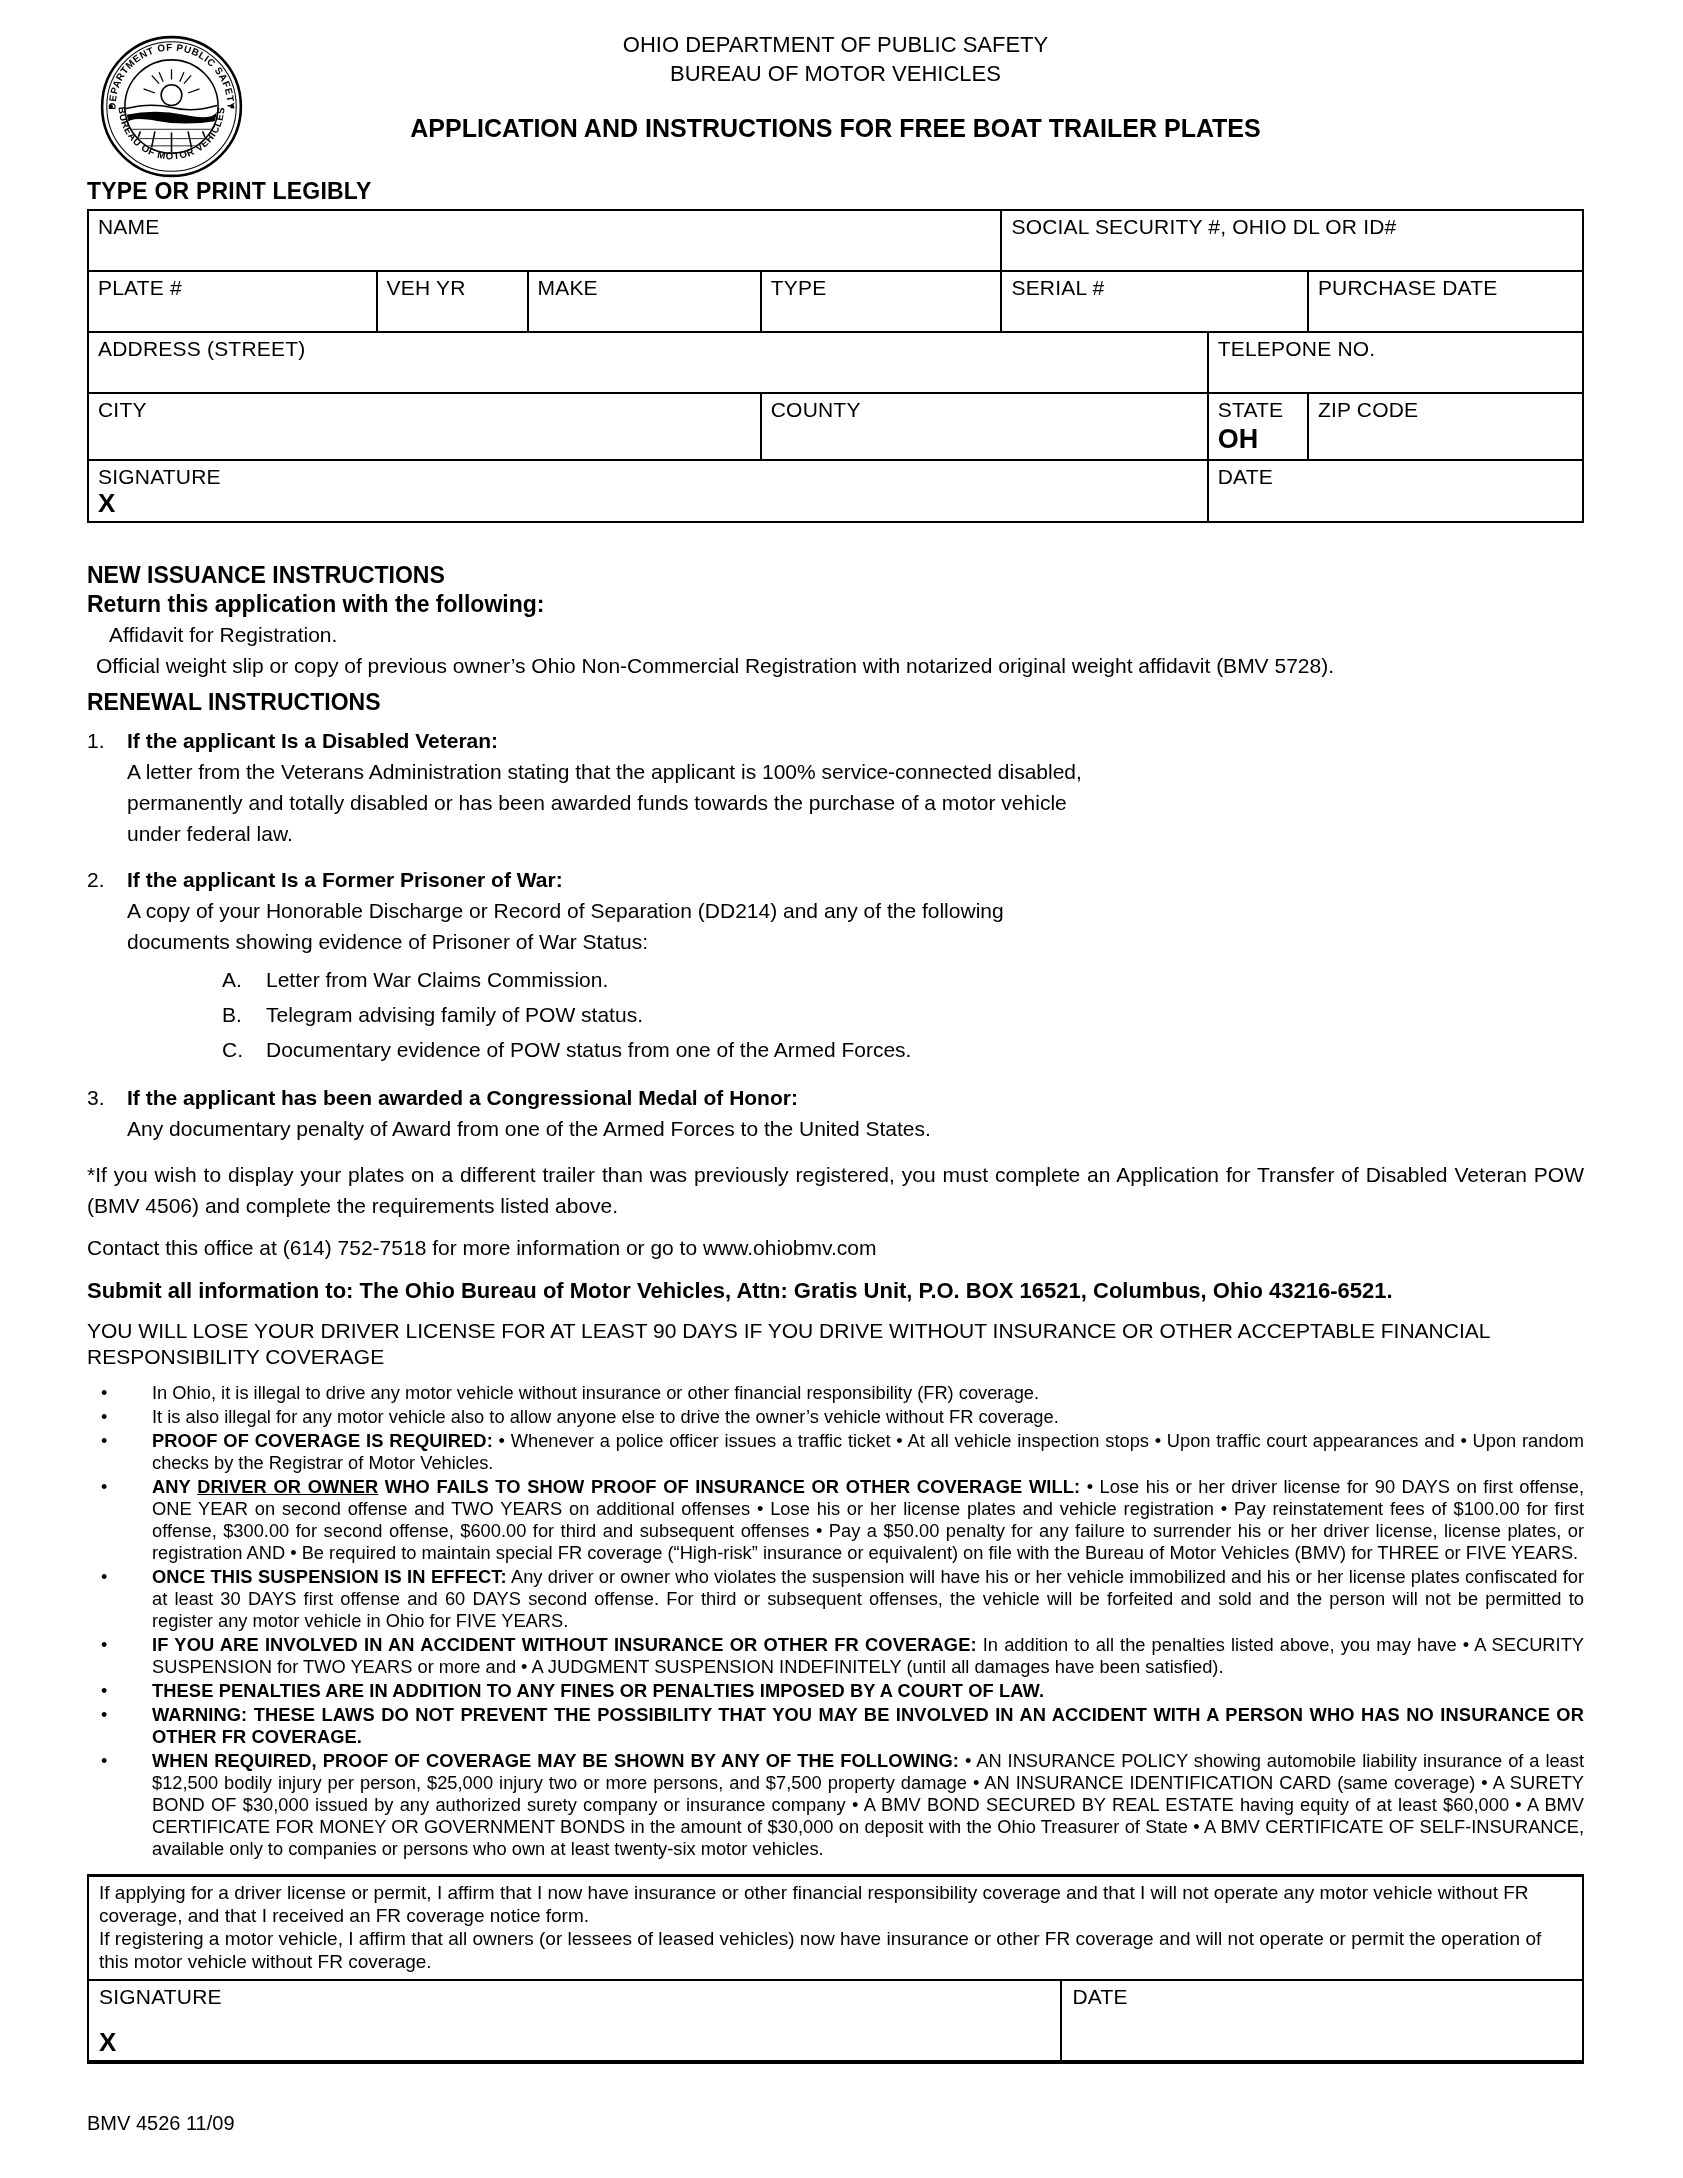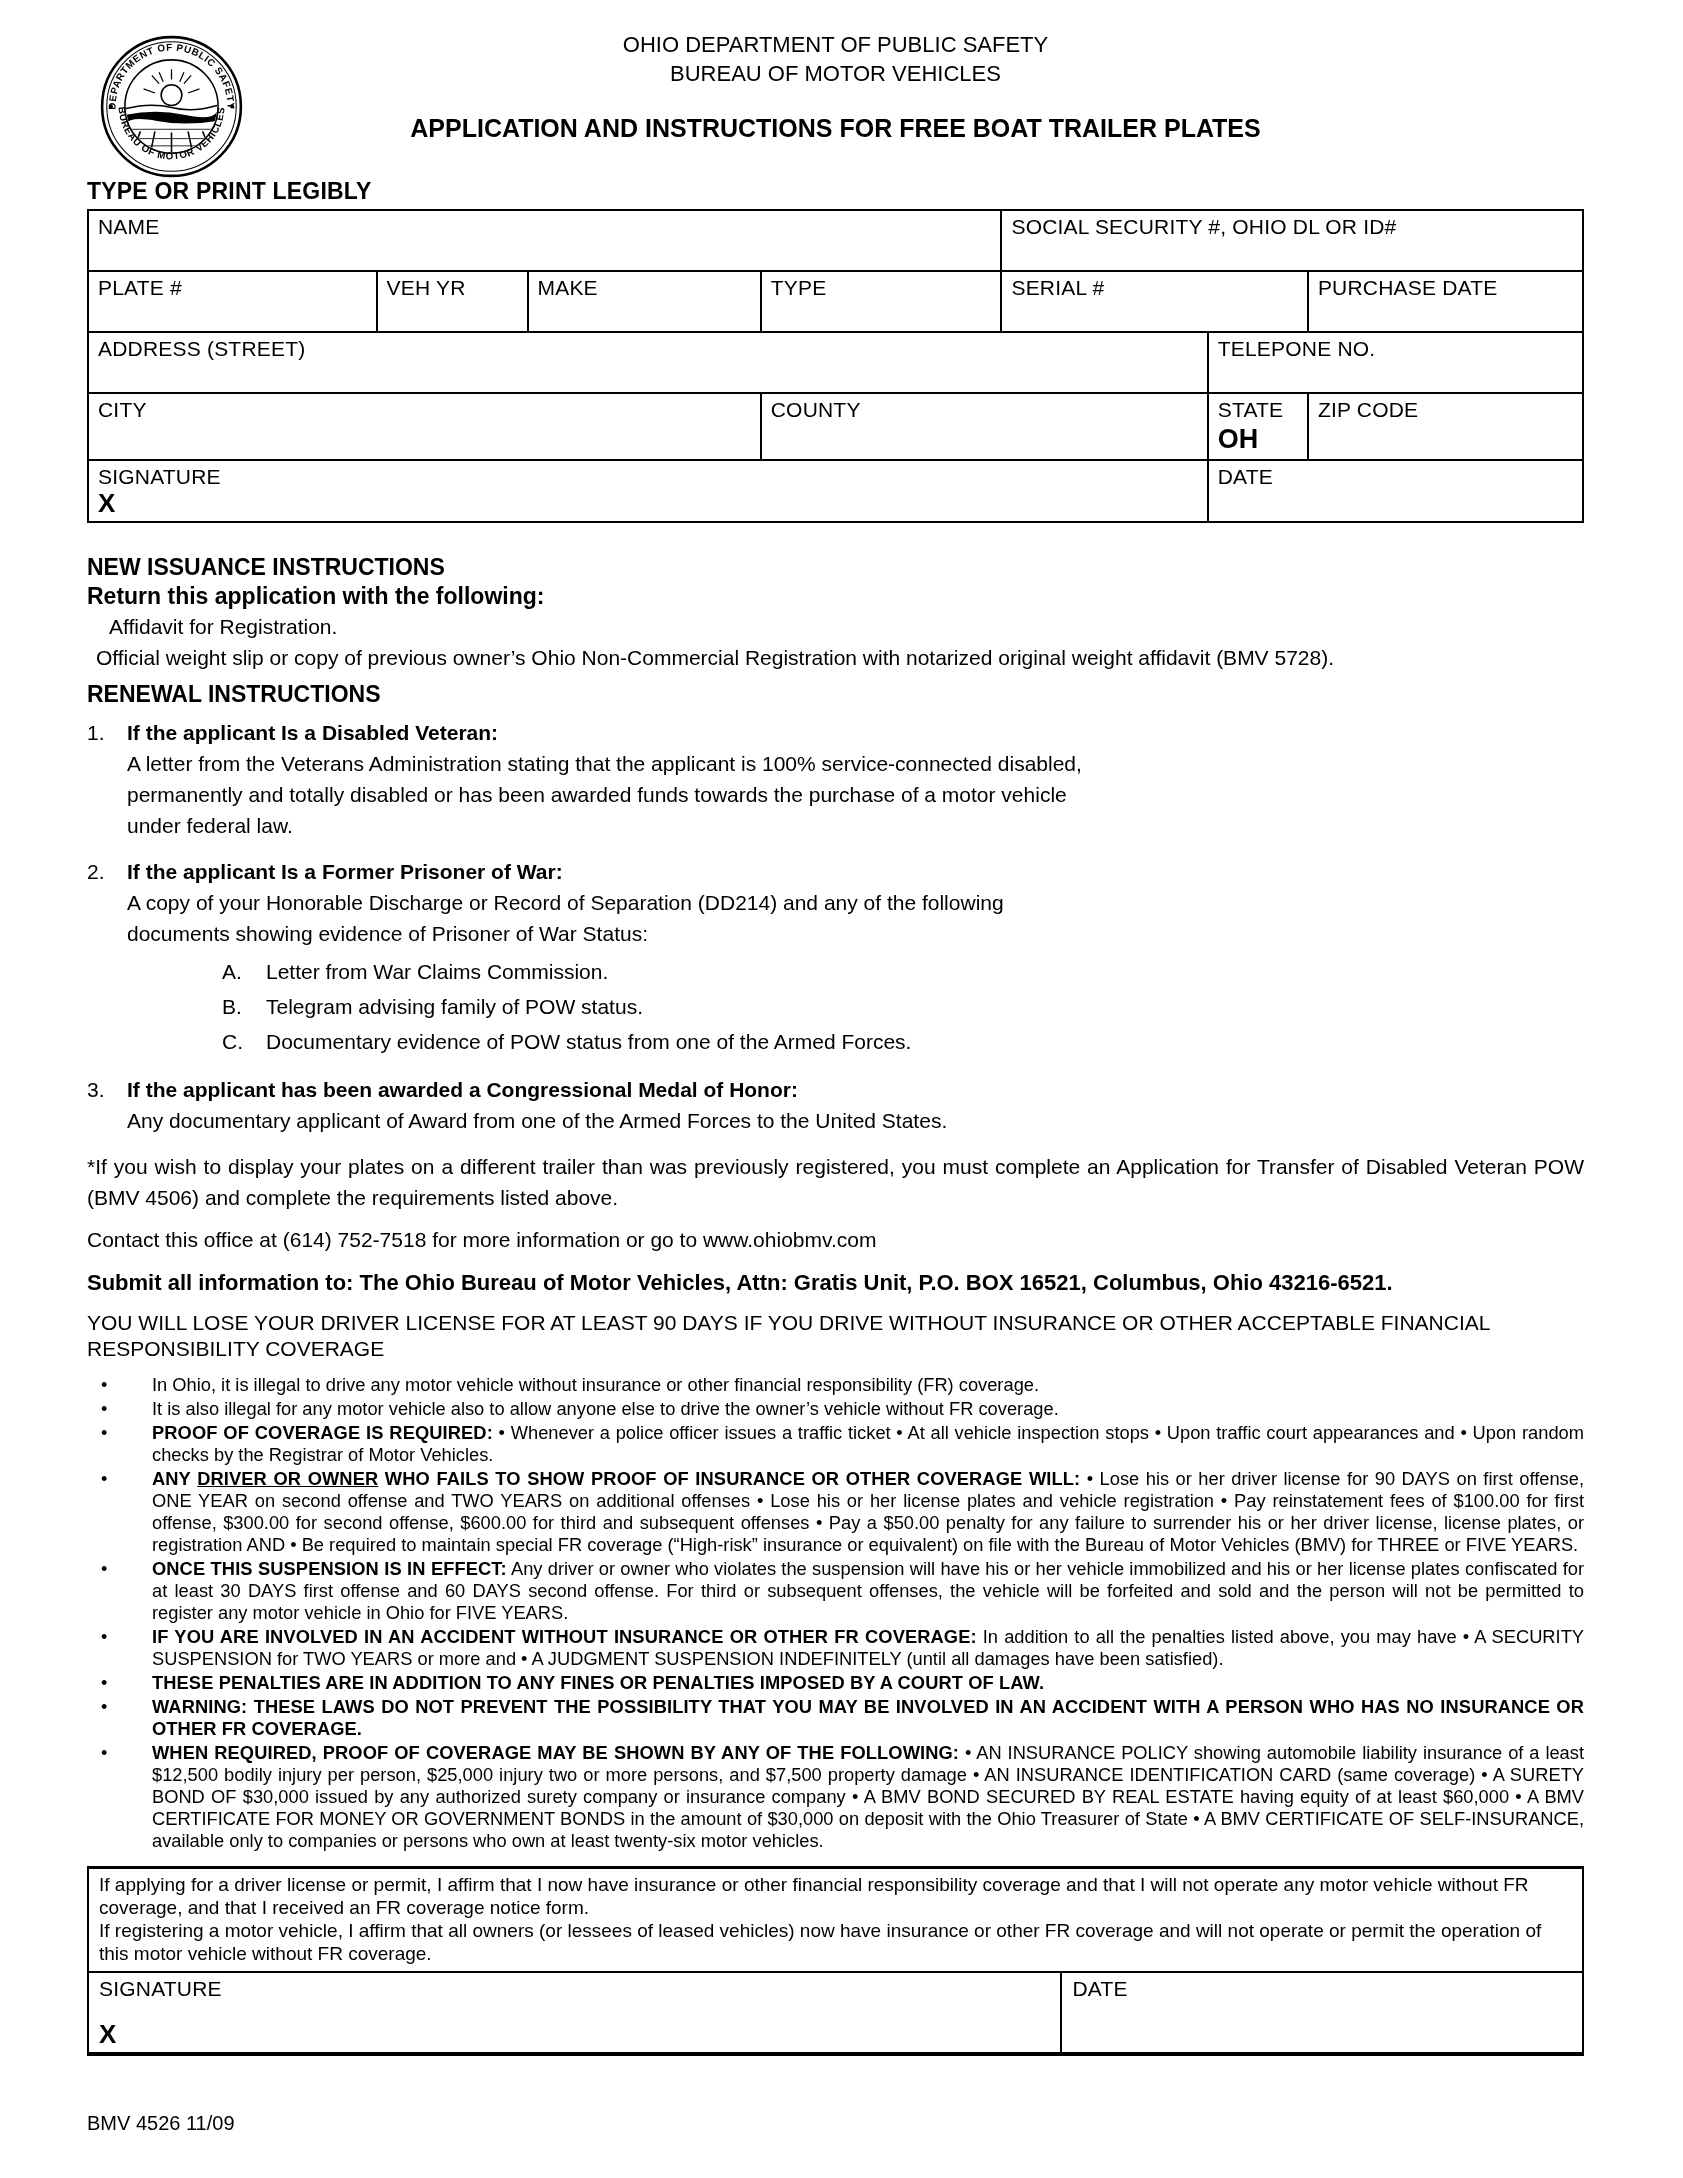--- a/index.html
+++ b/index.html
@@ -17,21 +17,21 @@
   .seal{position:absolute; left:12px; top:4px; width:145px; height:145px;}
   .sealtxt{font-size:9.5px; font-weight:700; letter-spacing:0.6px; fill:#000;}
   
   .legibly{margin-top:35px; font-size:23px; font-weight:700; letter-spacing:0.2px;}
   table.ftab{width:100%; border-collapse:collapse; table-layout:fixed; margin-top:4px;}
   table.ftab td{border:2px solid #000; vertical-align:top; padding:4px 9px; height:61px; box-sizing:border-box;}
   .lbl{font-size:21px; letter-spacing:0.2px;}
   .bigval{font-size:27px; font-weight:700; margin-top:2px;}
   
   .sec-h{font-size:23px; font-weight:700; line-height:29px;}
-  .niu{margin-top:30px;}
+  .niu{margin-top:38px;}
   .niu-item{font-size:21px; line-height:31px; padding-left:22px;}
   .niu-item.flush{padding-left:9px;}
   .ren{margin-top:7px;}
   .ren-item{display:flex; margin-top:9px;}
   .ren-num{flex:0 0 40px; font-size:21px; line-height:30px;}
   .ren-body{flex:1;}
   .ren-title{font-size:21px; font-weight:700; line-height:30px;}
   .ren-text{font-size:21px; line-height:31px; max-width:980px;}
   .subs{margin:5px 0 4px 95px;}
   .sub{display:flex; font-size:21px; line-height:35px;}
@@ -180,21 +180,21 @@
             <span>Documentary evidence of POW status from one of the Armed Forces.</span>
           </div>
         </div>
       </div>
     </div>
 
     <div class="ren-item" style="margin-top:12px;">
       <div class="ren-num">3.</div>
       <div class="ren-body">
         <div class="ren-title">If the applicant has been awarded a Congressional Medal of Honor:</div>
-        <div class="ren-text">Any documentary applicant of Award from one of the Armed Forces to the United States.</div>
+        <div class="ren-text">Any documentary penalty of Award from one of the Armed Forces to the United States.</div>
       </div>
     </div>
   </div>
 
   <div class="para transfer">*If you wish to display your plates on a different trailer than was previously registered, you must complete an Application for Transfer of Disabled Veteran POW (BMV 4506) and complete the requirements listed above.</div>
   <div class="para contact">Contact this office at (614) 752-7518 for more information or go to www.ohiobmv.com</div>
   <div class="submit-line">Submit all information to: The Ohio Bureau of Motor Vehicles, Attn: Gratis Unit, P.O. BOX 16521, Columbus, Ohio 43216-6521.</div>
 
   <div class="caps-intro">YOU WILL LOSE YOUR DRIVER LICENSE FOR AT LEAST 90 DAYS IF YOU DRIVE WITHOUT INSURANCE OR OTHER ACCEPTABLE FINANCIAL RESPONSIBILITY COVERAGE</div>
 

